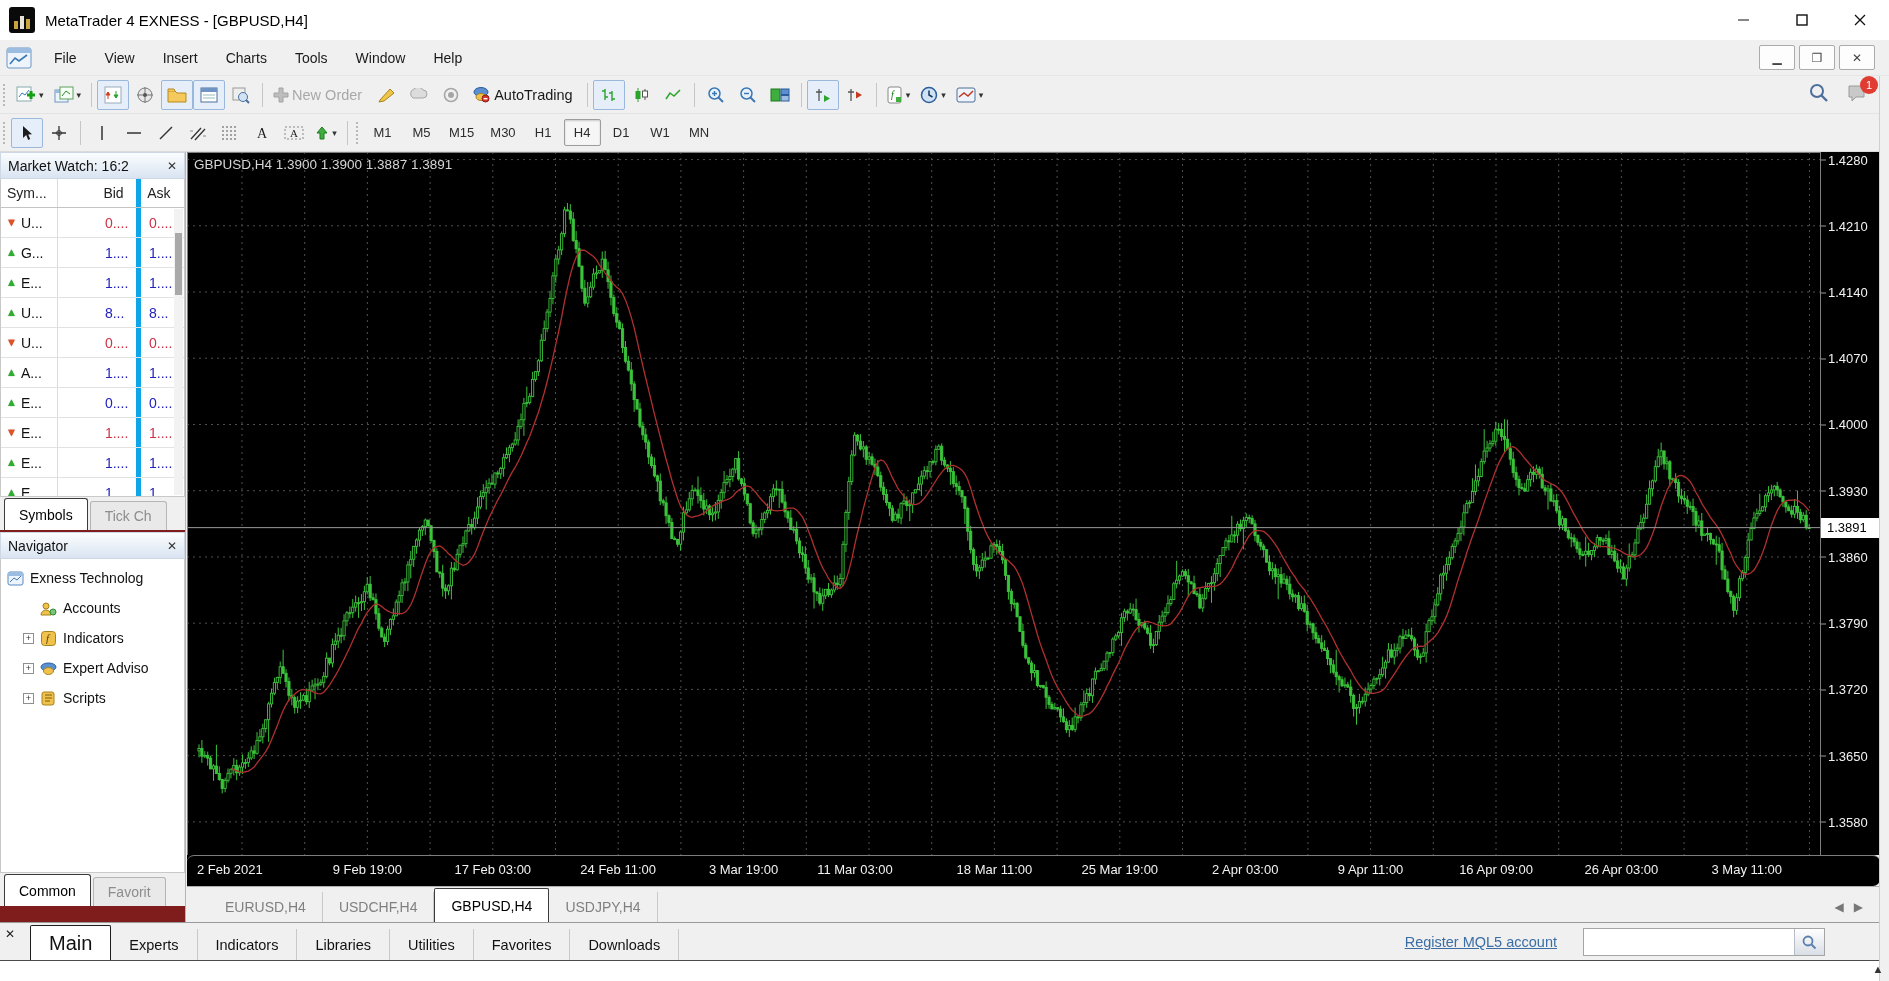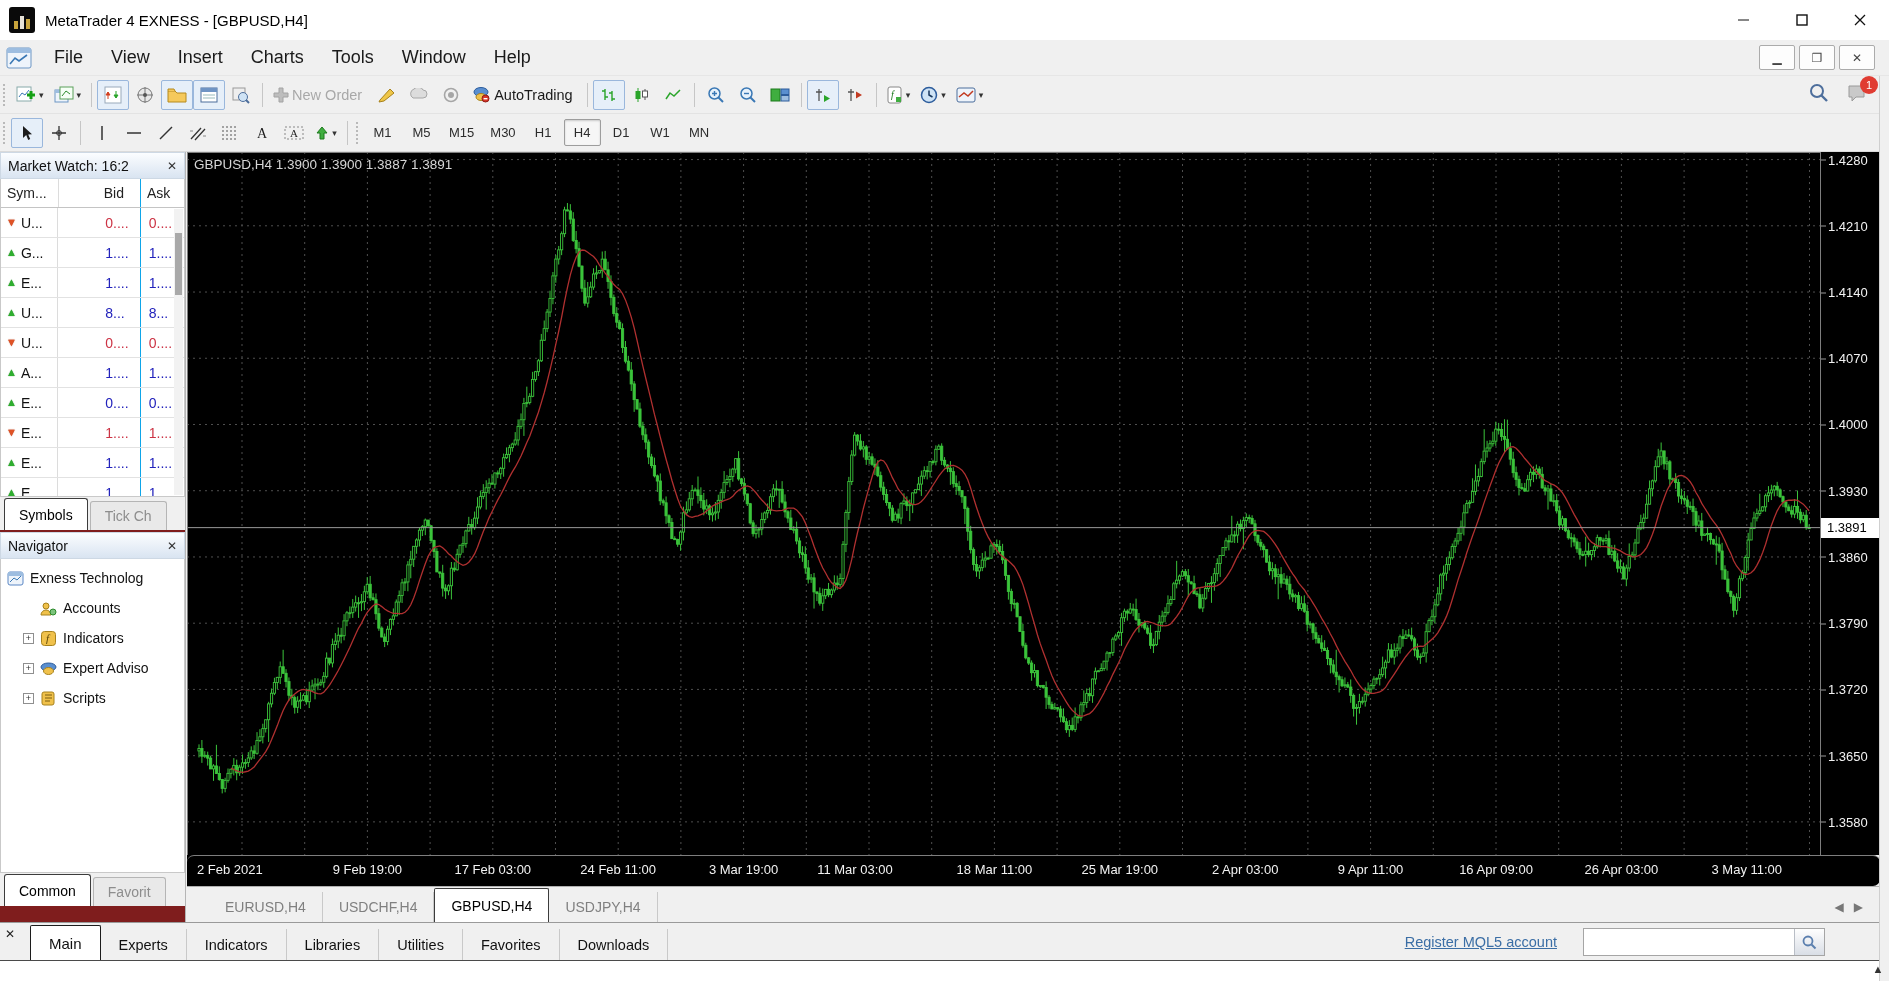--- a/index.html
+++ b/index.html
@@ -12,21 +12,21 @@
   .app-icon i { display:block; width:4px; background:#c8a43c; }
   .app-icon i:nth-child(1){height:8px;} .app-icon i:nth-child(2){height:13px; background:#e6e2d8;} .app-icon i:nth-child(3){height:10px;}
   .title-text { font-size:15px; color:#000; }
   .win-controls { margin-left:auto; display:flex; height:40px; }
   .win-btn { width:58px; height:40px; display:flex; align-items:center; justify-content:center; font-size:15px; color:#111; }
   .win-btn svg { display:block; }
 
   
   .menubar { position:absolute; left:0; top:40px; width:1889px; height:36px; background:#f0f0f0; display:flex; align-items:center; border-bottom:1px solid #e6e6e6; }
   .menu-chart-icon { width:26px; height:22px; margin:0 8px 0 6px; }
-  .menu-item { padding:6px 14px; font-size:18px; color:#1a1a1a; }
+  .menu-item { padding:6px 14px; font-size:14px; color:#1a1a1a; }
   .mdi-controls { margin-left:auto; display:flex; gap:4px; padding-right:14px; }
   .mdi-btn { width:36px; height:25px; border:1px solid #ababab; background:#fdfdfd; display:flex; align-items:center; justify-content:center; font-size:12px; color:#444; border-radius:2px; }
 
   
   .toolbar { position:absolute; left:0; width:1889px; height:38px; background:#f0f0f0; display:flex; align-items:center; }
   #toolbar1 { top:76px; border-bottom:1px solid #e3e3e3; }
   #toolbar2 { top:114px; border-bottom:1px solid #dadada; }
   .grip { width:5px; height:24px; margin:0 4px 0 2px; background-image:radial-gradient(#b9b9b9 1px, transparent 1.2px); background-size:4px 4px; }
   .tbtn { height:30px; min-width:32px; padding:0 4px; border:1px solid transparent; background:transparent; display:flex; align-items:center; justify-content:center; gap:3px; border-radius:2px; }
   .tbtn.pressed { background:#e6eff9; border-color:#9ab7dc; }
@@ -43,21 +43,21 @@
 
   
   .sidebar { position:absolute; left:0; top:152px; width:186px; height:770px; background:#7f1d1d; border-right:1px solid #b5b5b5; }
   .panel-title { height:27px; background:linear-gradient(#fbfdff,#d9e4f1); border:1px solid #cdd8e4; display:flex; align-items:center; justify-content:space-between; padding:0 7px; font-size:14px; color:#111; }
   .panel-close { font-size:12px; color:#333; line-height:1; }
   .mw-table { background:#fff; border:1px solid #c9c9c9; border-top:none; height:318px; position:relative; overflow:hidden; }
   .mw-head { display:flex; height:29px; border-bottom:1px solid #c4c4c4; align-items:center; }
   .mw-head span { padding-left:6px; font-size:14px; color:#222; }
   .mw-row { display:flex; height:30px; align-items:center; border-bottom:1px solid #e2e2e2; }
   .col-sym { width:70px; border-right:1px solid #dcdcdc; height:100%; display:flex; align-items:center; gap:4px; padding-left:5px; }
-  .col-bid { width:52px; border-right:1px solid #0ea5e9; height:100%; display:flex; align-items:center; padding-left:8px;margin-left:39px; }
+  .col-bid { width:52px; border-right:5px solid #0ea5e9; height:100%; display:flex; align-items:center; padding-left:8px;margin-left:39px; }
   .col-ask { width:52px; height:100%; display:flex; align-items:center; padding-left:8px; }
   .mw-arrow { font-size:11px; line-height:1; }
   .mw-arrow.up { color:#2fae2f; text-shadow:0 0 1px #1d7a1d; }
   .mw-arrow.down { color:#e05326; text-shadow:0 0 1px #a33312; }
   .mw-row .val.up { color:#2222bb; }
   .mw-row .val.down { color:#cc3344; }
   .mw-row .sym-t { color:#111; }
   .mw-scroll { position:absolute; right:1px; top:30px; width:9px; height:286px; background:#f2f2f2; }
   .mw-thumb { position:absolute; left:1px; top:24px; width:7px; height:62px; background:#a9a9a9; }
   .side-tabs { height:33px; display:flex; align-items:flex-end; padding-left:4px; gap:2px; background:#f0f0f0; }
@@ -84,21 +84,21 @@
   .chart-tab { height:30px; padding:0 16px; display:flex; align-items:center; font-size:14px; color:#808080; border-right:1px solid #c9c9c9; background:transparent; }
   .chart-tab.active { background:#fff; border:1px solid #3c3c3c; border-bottom:none; color:#000; height:34px; border-radius:2px 2px 0 0; }
   .tab-scroll { margin-left:auto; display:flex; gap:10px; padding:0 26px 8px 0; }
   .tab-scroll span { color:#777; font-size:12px; }
 
   
   .bottom-panel { position:absolute; left:0; top:922px; width:1889px; height:59px; background:#f0f0f0; border-top:1px solid #9a9a9a; }
   .bp-close { position:absolute; left:5px; top:4px; font-size:12px; color:#222; }
   .bp-tabs { position:absolute; left:30px; top:0; height:37px; display:flex; align-items:flex-end; gap:0; }
   .bp-tab { height:31px; padding:0 18px; display:flex; align-items:center; font-size:14.5px; color:#111; border-right:1px solid #c9c9c9; }
-  .bp-tab.active { background:#fff; border:1px solid #1c1c1c; border-bottom:none; height:35px; border-radius:2px 2px 0 0; font-size:15px; }
+  .bp-tab.active { background:#fff; border:1px solid #1c1c1c; border-bottom:none; height:35px; border-radius:2px 2px 0 0; font-size:20px; }
   .bp-right { position:absolute; right:64px; top:5px; display:flex; align-items:center; gap:26px; }
   .mql-link { color:#3b6ea5; text-decoration:underline; font-size:14.5px; }
   .search-wrap { display:flex; align-items:center; border:1px solid #a5a5a5; background:#fff; width:242px; height:28px; }
   .search-input { flex:1; border:none; outline:none; height:24px; padding:0 6px; font-size:13px; }
   .search-btn { width:30px; height:26px; background:linear-gradient(#fefefe,#d9dee6); border-left:1px solid #b9bec6; display:flex; align-items:center; justify-content:center; }
   .bp-content { position:absolute; left:0; top:37px; width:1879px; height:22px; background:#fff; border-top:1px solid #4a4a4a; }
 
   
   .right-strip { position:absolute; left:1879px; top:76px; width:10px; height:905px; background:#f0f0f0; border-left:1px solid #cfcfcf; z-index:6; }
   .strip-up { position:absolute; left:-12px; bottom:2px; width:20px; height:16px; color:#333; font-size:11px; text-align:center; }

